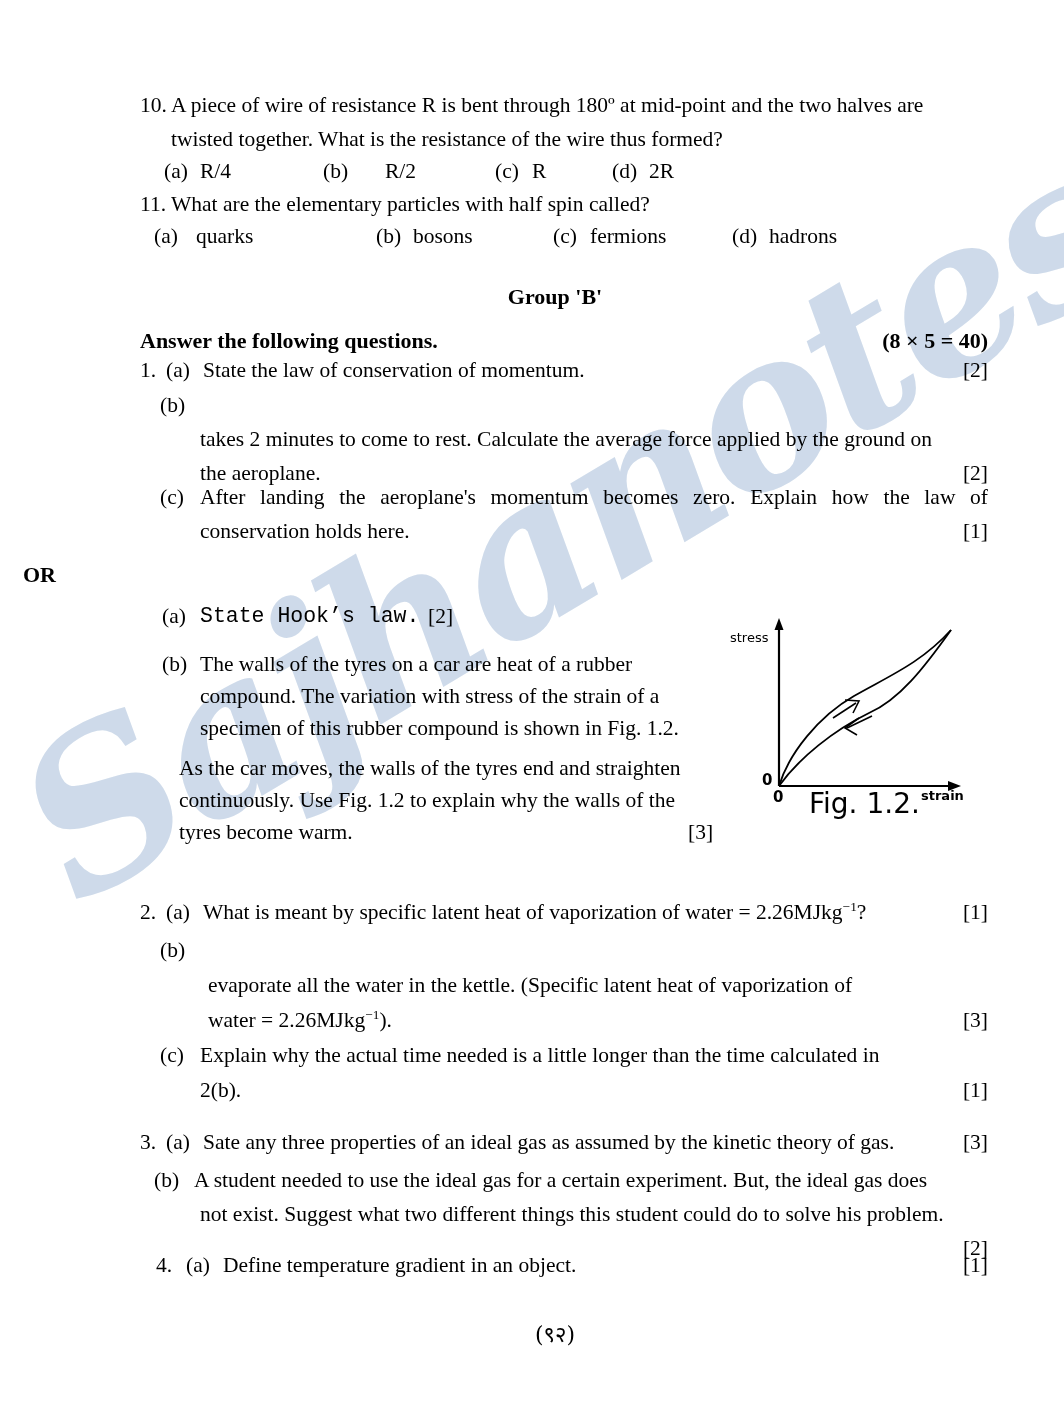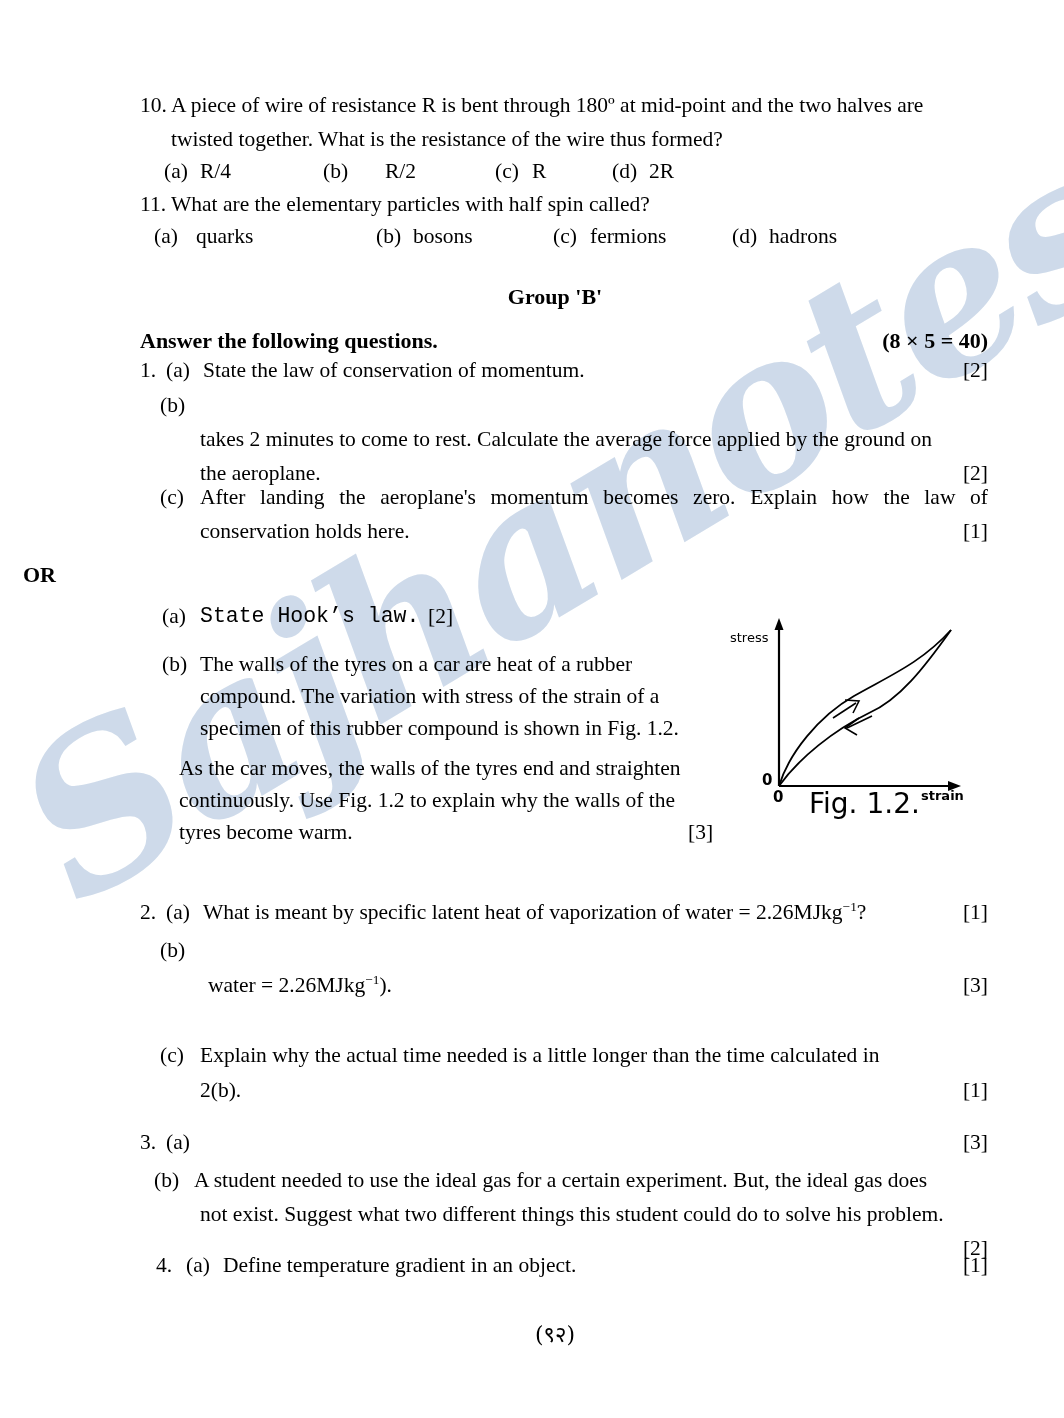--- a/index.html
+++ b/index.html
@@ -249,20 +249,23 @@
       <span>What is meant by specific latent heat of vaporization of water = 2.26MJkg</span><sup>−1</sup><span>?</span>
     </span>
     <span style="position:absolute; right:0;">[1]</span>
   </div>
 
   <div style="position:absolute; left:117px; top:933px; width:848px; font-size:21.5px; line-height:35px;">
     <div style="position:relative; height:35px;">
       <span style="position:absolute; left:20px;">(b)</span>
     </div>
     <div style="position:relative; height:35px;">
+      <span style="position:absolute; left:68px;">evaporate all the water in the kettle. (Specific latent heat of vaporization of</span>
+    </div>
+    <div style="position:relative; height:35px;">
       <span style="position:absolute; left:68px;">
         <span>water = 2.26MJkg</span><sup>−1</sup><span>).</span>
       </span>
       <span style="position:absolute; right:0;">[3]</span>
     </div>
   </div>
 
   <div style="position:absolute; left:117px; top:1038px; width:848px; font-size:21.5px; line-height:35px;">
     <div style="position:relative; height:35px;">
       <span style="position:absolute; left:20px;">(c)</span>
@@ -270,20 +273,21 @@
     </div>
     <div style="position:relative; height:35px;">
       <span style="position:absolute; left:60px;">2(b).</span>
       <span style="position:absolute; right:0;">[1]</span>
     </div>
   </div>
 
   <div style="position:absolute; left:117px; top:1130px; width:848px; height:33px; font-size:21.5px;">
     <span style="position:absolute; left:0;">3.</span>
     <span style="position:absolute; left:26px;">(a)</span>
+    <span style="position:absolute; left:63px;">Sate any three properties of an ideal gas as assumed by the kinetic theory of gas.</span>
     <span style="position:absolute; right:0;">[3]</span>
   </div>
 
   <div style="position:absolute; left:117px; top:1163px; width:848px; font-size:21.5px; line-height:34px;">
     <div style="position:relative; height:34px;">
       <span style="position:absolute; left:14px;">(b)</span>
       <span style="position:absolute; left:54px;">A student needed to use the ideal gas for a certain experiment.  But, the ideal gas does</span>
     </div>
     <div style="position:relative; height:34px;">
       <span style="position:absolute; left:60px;">not exist. Suggest what two different things this student could do to solve his problem.</span>

